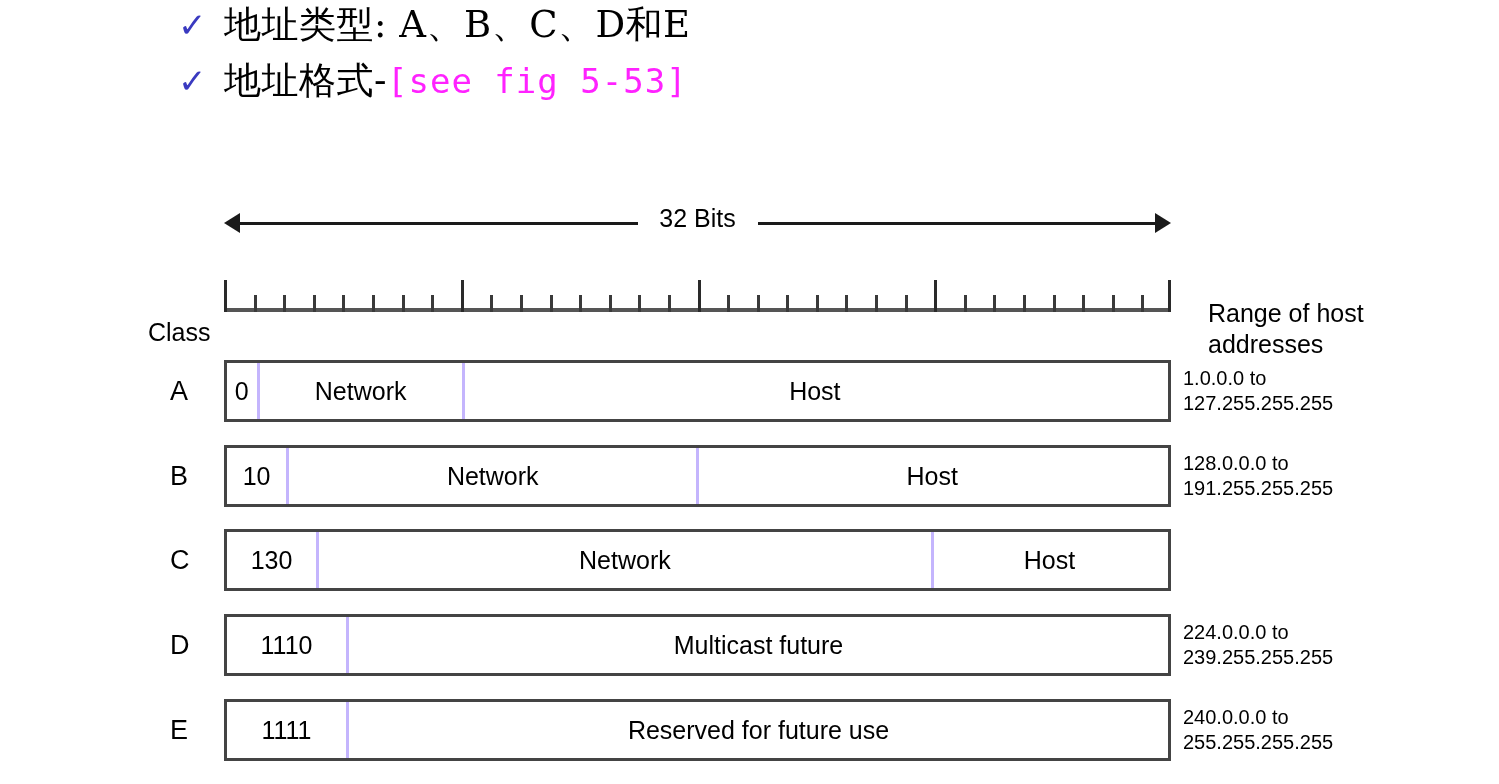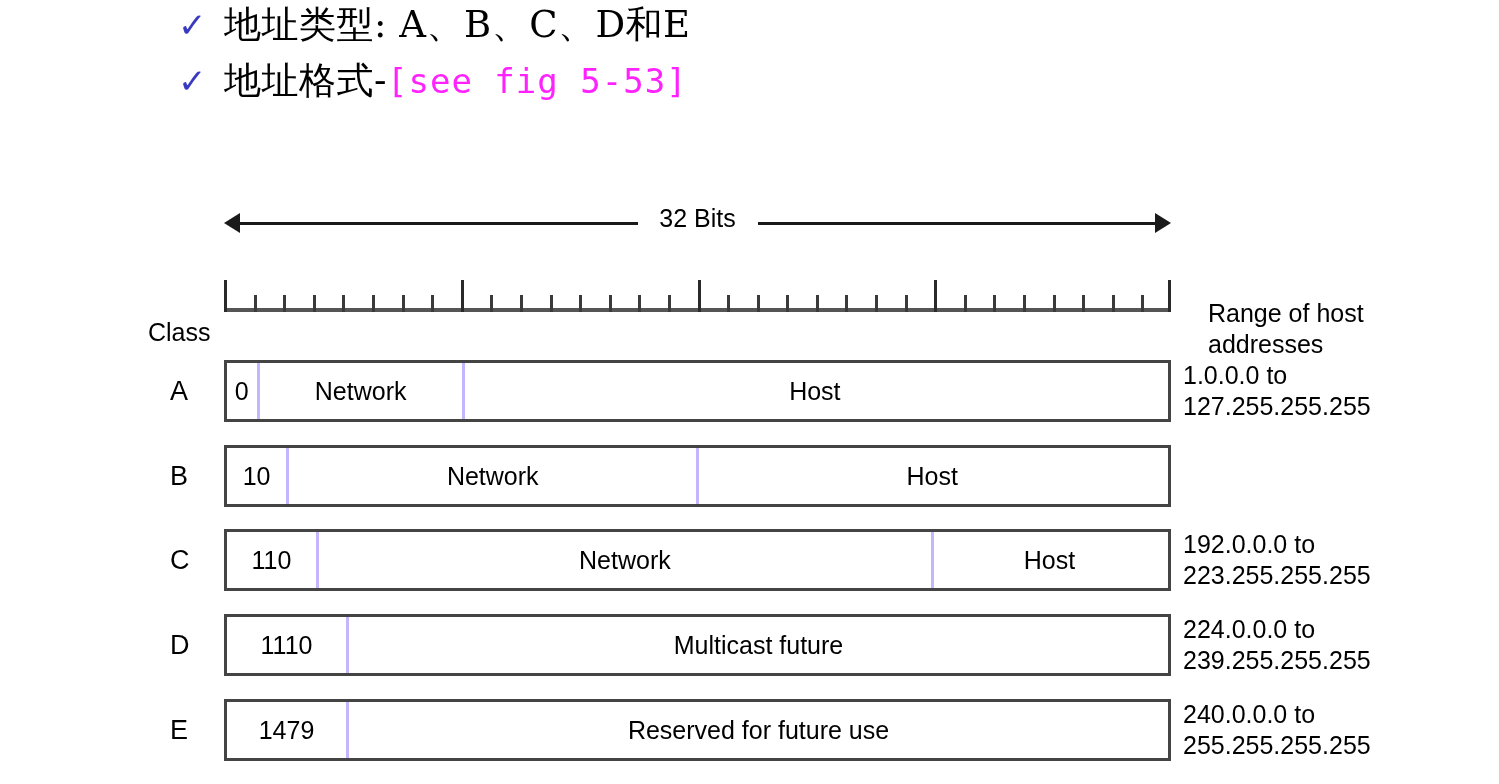--- a/index.html
+++ b/index.html
@@ -171,21 +171,21 @@
     overflow: hidden;
     white-space: nowrap;
   }
   .cell + .cell { border-left: 3px solid #c4b5fd; }
   .cell.prefix { justify-content: center; }
   .row-range {
     position: absolute;
     left: 1183px;
     top: 50%;
     transform: translateY(-50%);
-    font-size: 25px;
+    font-size: 20px;
     line-height: 1.24;
     white-space: pre-line;
   }
 </style>
 </head>
 <body>
 
 <div id="bullet-list">
   <div class="bullet-row">
     <span class="bullet-check">✓</span>
@@ -271,55 +271,55 @@
           <div class="cell prefix" style="flex: 0 0 59.1875px;">
             <span>10</span>
           </div>
           <div class="cell field" style="flex: 0 0 410.113px;">
             <span>Network</span>
           </div>
           <div class="cell field" style="flex: 0 0 468.7px;">
             <span>Host</span>
           </div>
         </div>
+        <div class="row-range">128.0.0.0 to
+191.255.255.255</div>
       </div>
       <div class="class-row" style="top: 379px; width: 1499px;">
         <div class="class-letter">C</div>
         <div class="row-boxes">
           <div class="cell prefix" style="flex: 0 0 89px;">
-            <span>110</span>
+            <span>130</span>
           </div>
           <div class="cell field" style="flex: 0 0 614.793px;">
             <span>Network</span>
           </div>
           <div class="cell field" style="flex: 0 0 234.207px;">
             <span>Host</span>
           </div>
         </div>
-        <div class="row-range">192.0.0.0 to
-223.255.255.255</div>
       </div>
       <div class="class-row" style="top: 464px; width: 1499px;">
         <div class="class-letter">D</div>
         <div class="row-boxes">
           <div class="cell prefix" style="flex: 0 0 119px;">
             <span>1110</span>
           </div>
           <div class="cell field" style="flex: 0 0 822px;">
             <span>Multicast future</span>
           </div>
         </div>
         <div class="row-range">224.0.0.0 to
 239.255.255.255</div>
       </div>
       <div class="class-row" style="top: 549px; width: 1499px;">
         <div class="class-letter">E</div>
         <div class="row-boxes">
           <div class="cell prefix" style="flex: 0 0 119px;">
-            <span>1479</span>
+            <span>1111</span>
           </div>
           <div class="cell field" style="flex: 0 0 822px;">
             <span>Reserved for future use</span>
           </div>
         </div>
         <div class="row-range">240.0.0.0 to
 255.255.255.255</div>
       </div>
     </div>
 

